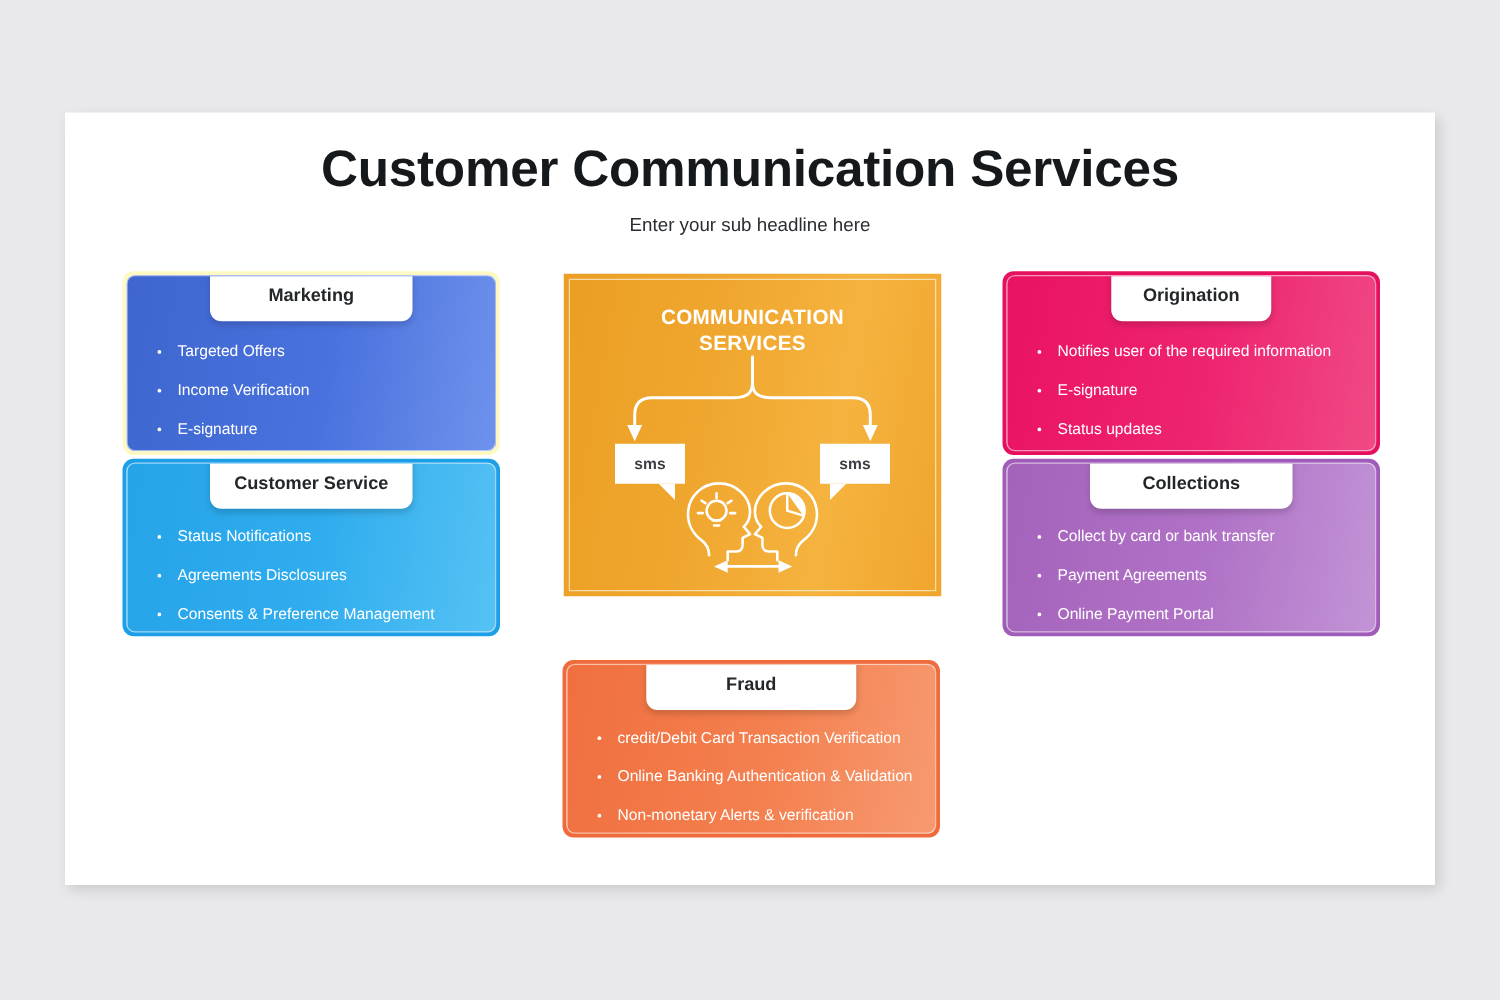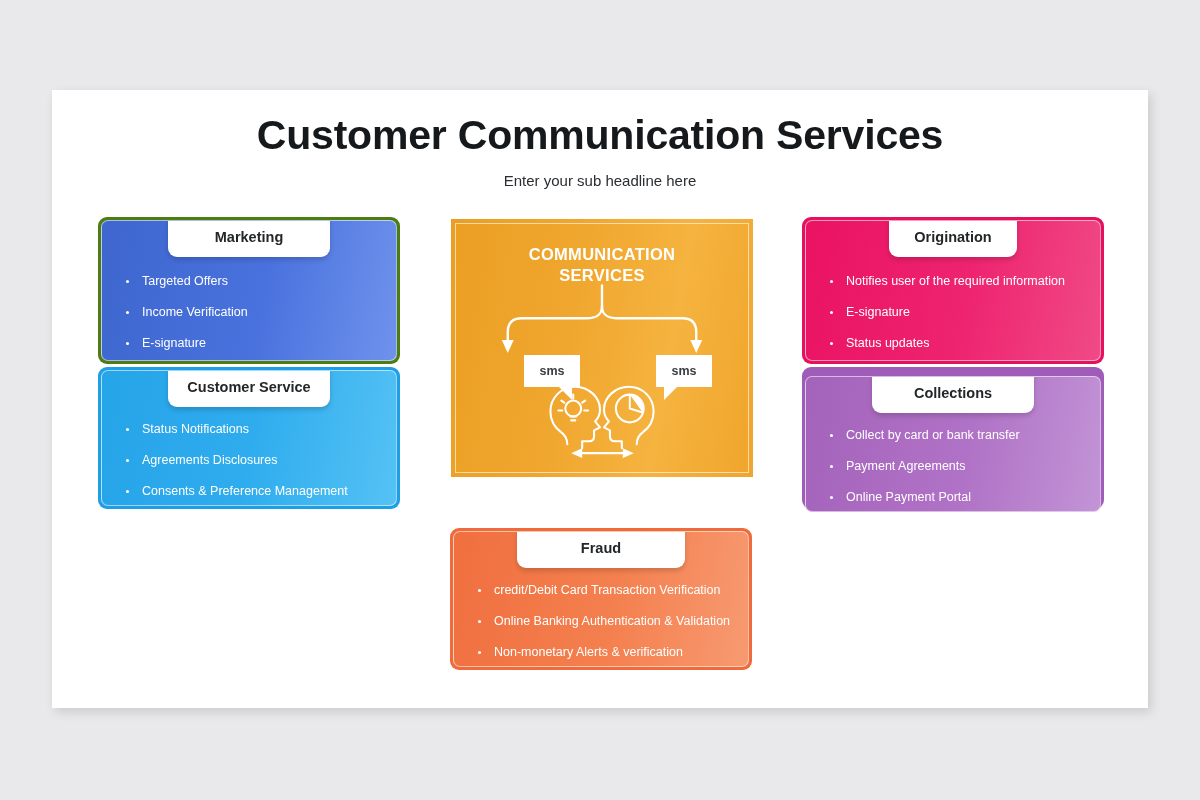--- a/index.html
+++ b/index.html
@@ -102,31 +102,31 @@
   }
 
   
   #card-marketing { left: 46px;  top: 127px; width: 302px; height: 147px; }
   #card-customer  { left: 46px;  top: 277px; width: 302px; height: 142px; }
   #card-orig      { left: 750px; top: 127px; width: 302px; height: 147px; }
   #card-collect   { left: 750px; top: 277px; width: 302px; height: 142px; }
   #card-fraud     { left: 398px; top: 438px; width: 302px; height: 142px; }
 
   
-  #card-marketing { background: #4d7c0f; }
+  #card-marketing { background: #fef9c3; }
   #card-marketing .card-inner { background: linear-gradient(100deg, #3e66ce 0%, #4a72de 55%, #6e92ec 100%); }
 
   #card-customer { background: #1d9fe8; }
   #card-customer .card-inner { background: linear-gradient(100deg, #26a4e8 0%, #2eacee 50%, #55c2f4 100%); }
 
   #card-orig { background: #e5115f; }
   #card-orig .card-inner { background: linear-gradient(100deg, #ea1263 0%, #ee2470 55%, #f04a86 100%); }
 
   #card-collect { background: #9f5cb8; }
-  #card-collect .card-inner { background: linear-gradient(100deg, #a463bb 0%, #b072c6 55%, #c294d6 100%); margin-top: 6px; }
+  #card-collect .card-inner { background: linear-gradient(100deg, #a463bb 0%, #b072c6 55%, #c294d6 100%); }
 
   #card-fraud { background: #ef6b3c; }
   #card-fraud .card-inner { background: linear-gradient(100deg, #f06f3f 0%, #f4804f 55%, #f79a71 100%); }
 
   
   #card-marketing .card-tab { width: 162px; height: 40px; }
   #card-customer  .card-tab { width: 162px; height: 40px; }
   #card-orig      .card-tab { width: 128px; height: 40px; }
   #card-collect   .card-tab { width: 162px; height: 40px; }
   #card-fraud     .card-tab { width: 168px; height: 40px; }
@@ -174,21 +174,20 @@
     position: absolute;
     width: 56px;
     height: 32px;
     background: #ffffff;
     display: flex;
     align-items: center;
     justify-content: center;
     font-size: 12.5px;
     font-weight: bold;
     color: #3a3d42;
-    margin-left: 32px;
   }
   .sms-bubble::after {
     content: "";
     position: absolute;
     bottom: -13px;
     width: 0; height: 0;
     border-style: solid;
   }
   #sms-left  { left: 36px;  top: 131px; }
   #sms-left::after {

